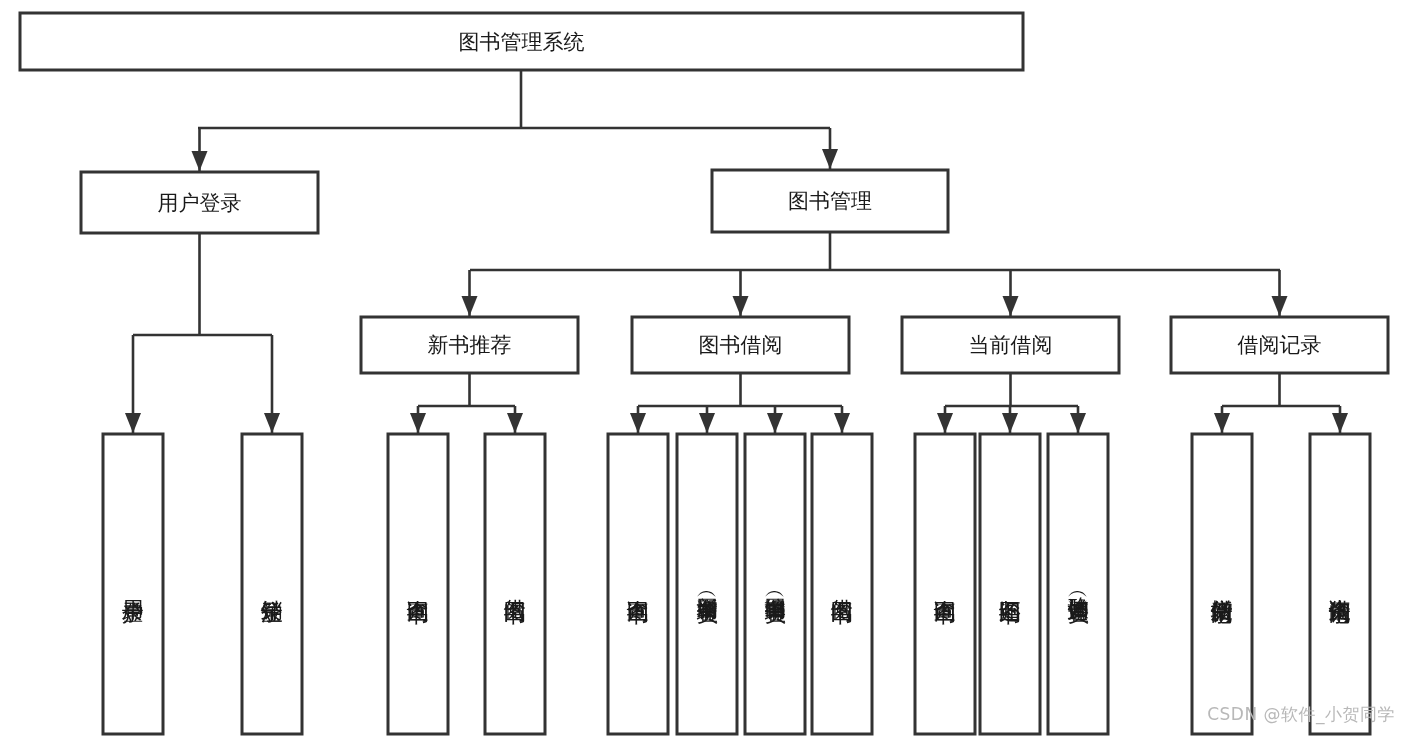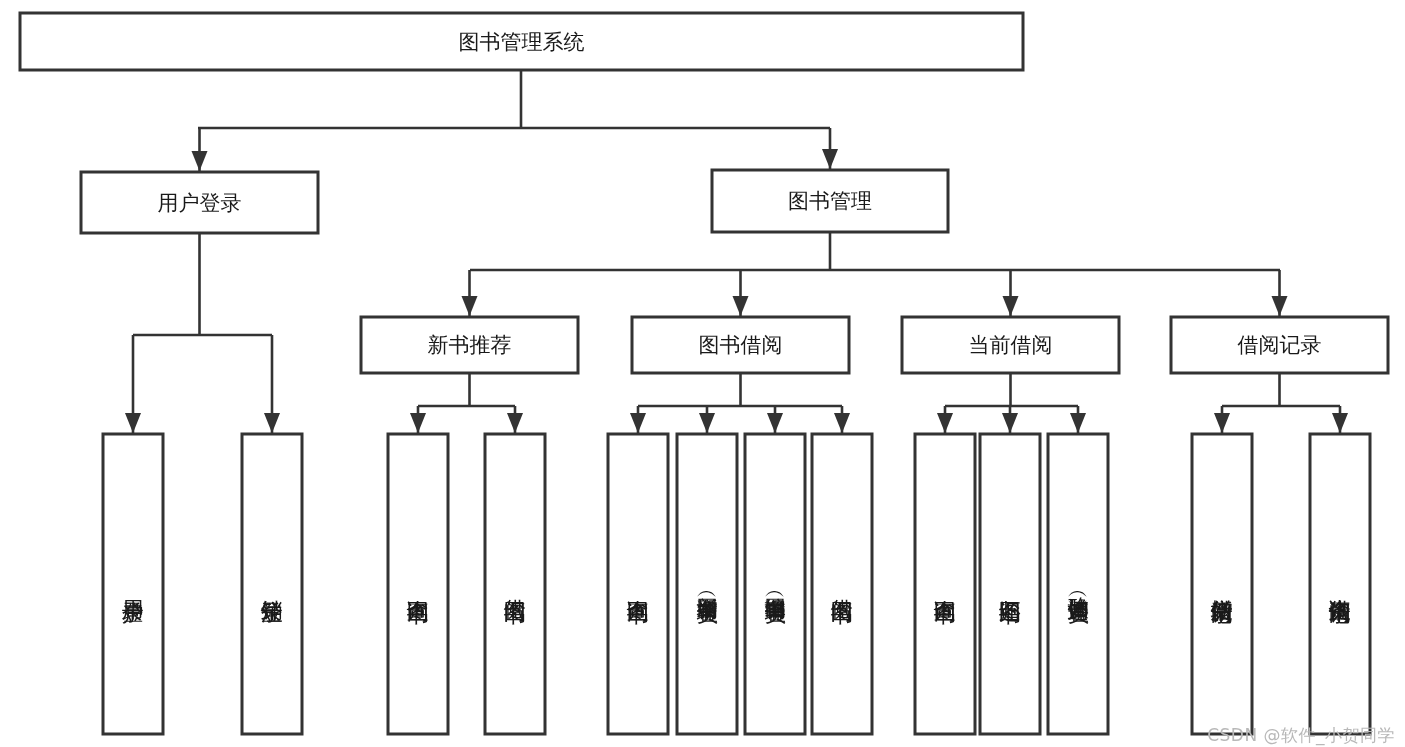--- a/index.html
+++ b/index.html
@@ -57,21 +57,21 @@
     line-height: 1.06;
     color: #1a1a1a;
     letter-spacing: 1px;
     white-space: nowrap;
     text-align: center;
     pointer-events: none;
   }
   #watermark {
     position: absolute;
     right: 10px;
-    bottom: 0;
+    bottom: 21px;
     font-family: "DejaVu Sans", "Liberation Sans", sans-serif;
     font-size: 17px;
     color: #b8b8b8;
     white-space: nowrap;
     letter-spacing: 0.5px;
   }
 </style>
 </head>
 <body>
 

